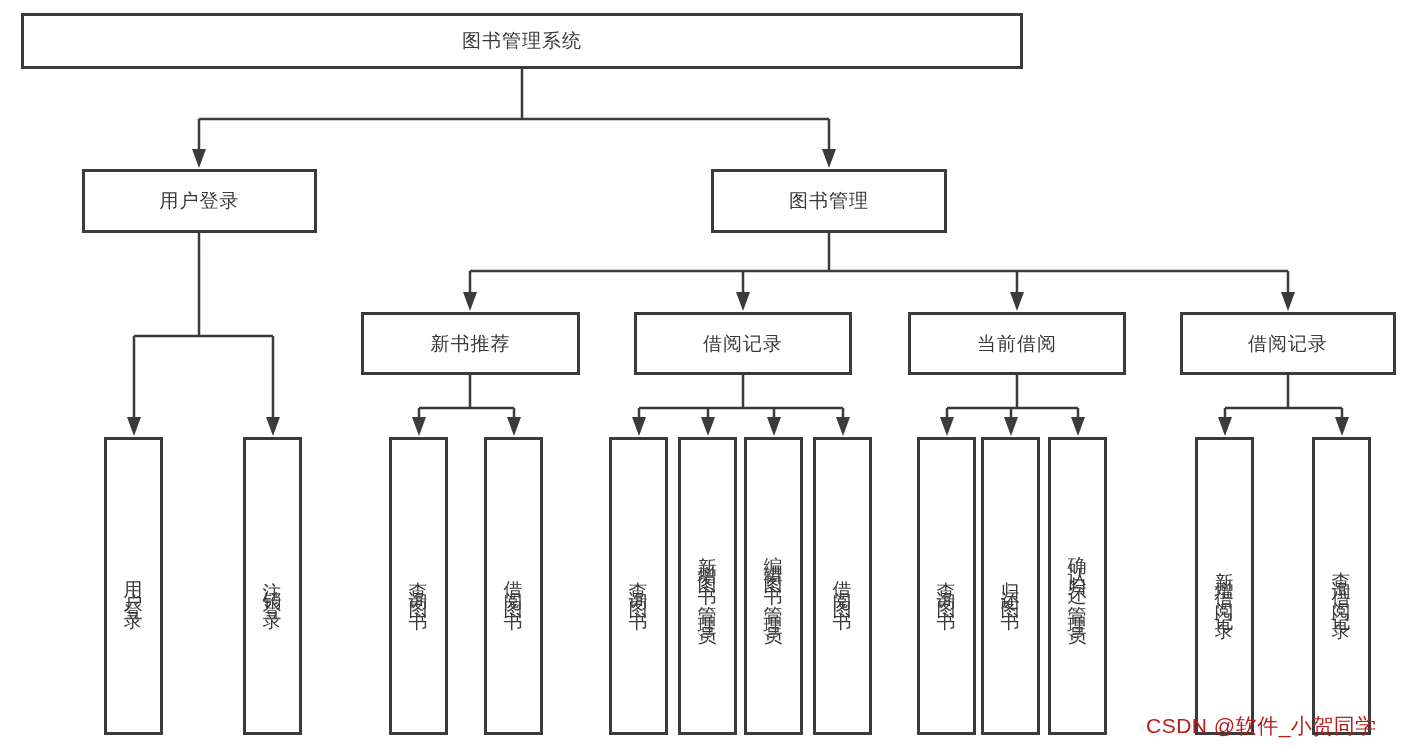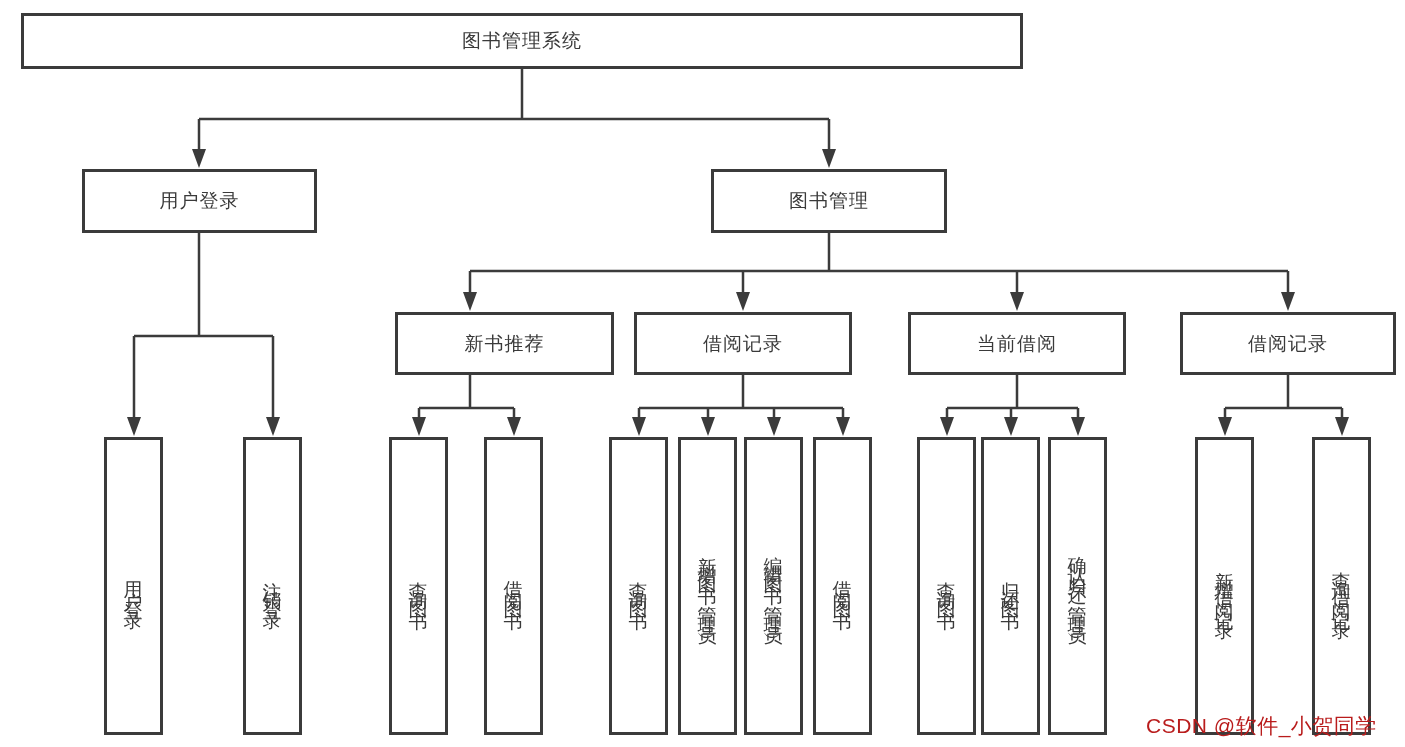--- a/index.html
+++ b/index.html
@@ -126,21 +126,21 @@
              M1071 417 L1085 417 L1078 436 Z
              M1218 417 L1232 417 L1225 436 Z
              M1335 417 L1349 417 L1342 436 Z" fill="#3b3b3b" stroke="none"></path>
   </svg>
 
   <div class="node" style="left:21px; top:13px; width:1002px; height:56px;">图书管理系统</div>
 
   <div class="node" style="left:82px; top:169px; width:235px; height:64px;">用户登录</div>
   <div class="node" style="left:711px; top:169px; width:236px; height:64px;">图书管理</div>
 
-  <div class="node" style="left:361px; top:312px; width:219px; height:63px;margin-left:34px;">新书推荐</div>
+  <div class="node" style="left:361px; top:312px; width:219px; height:63px;">新书推荐</div>
   <div class="node" style="left:634px; top:312px; width:218px; height:63px;">借阅记录</div>
   <div class="node" style="left:908px; top:312px; width:218px; height:63px;">当前借阅</div>
   <div class="node" style="left:1180px; top:312px; width:216px; height:63px;">借阅记录</div>
 
   <div class="leaf" style="left:104px;">用户登录</div>
   <div class="leaf" style="left:243px;">注销登录</div>
 
   <div class="leaf" style="left:389px;">查询图书</div>
   <div class="leaf" style="left:484px;">借阅图书</div>
 

